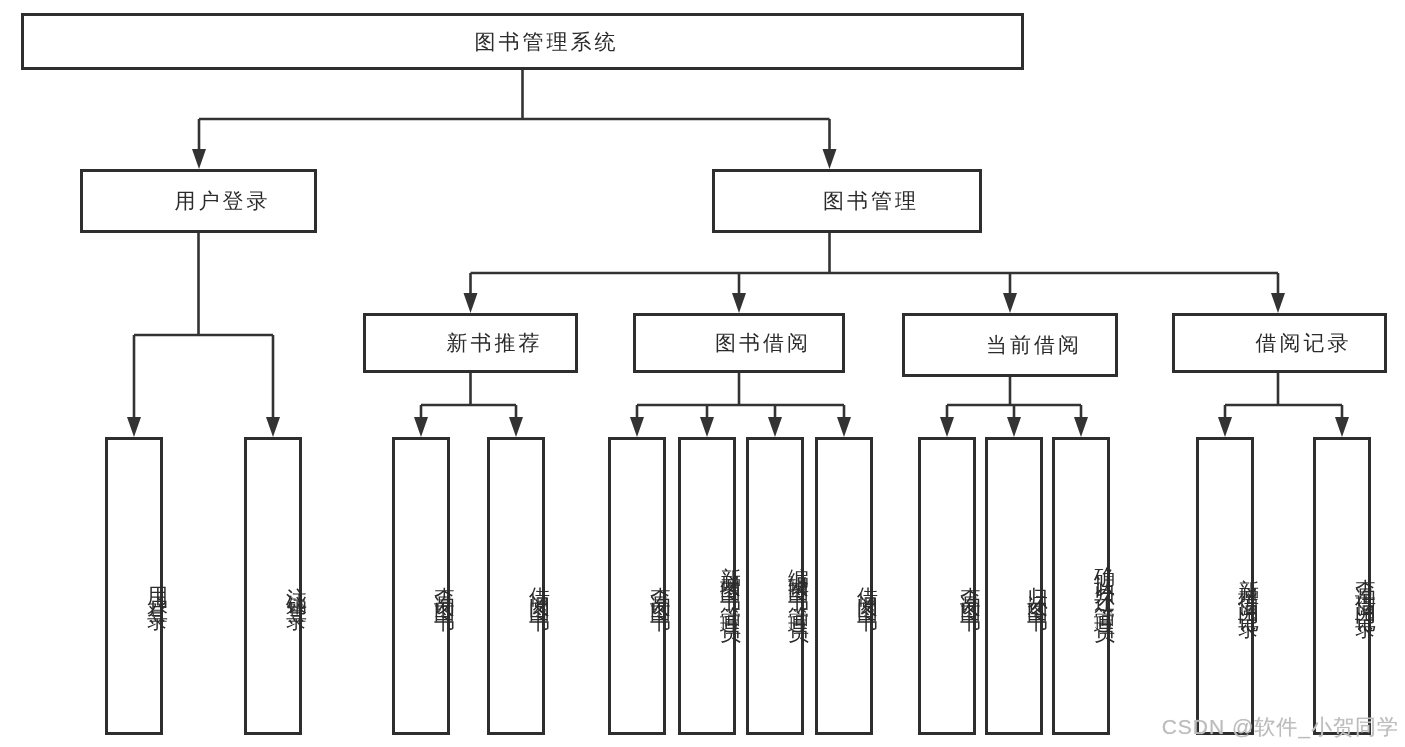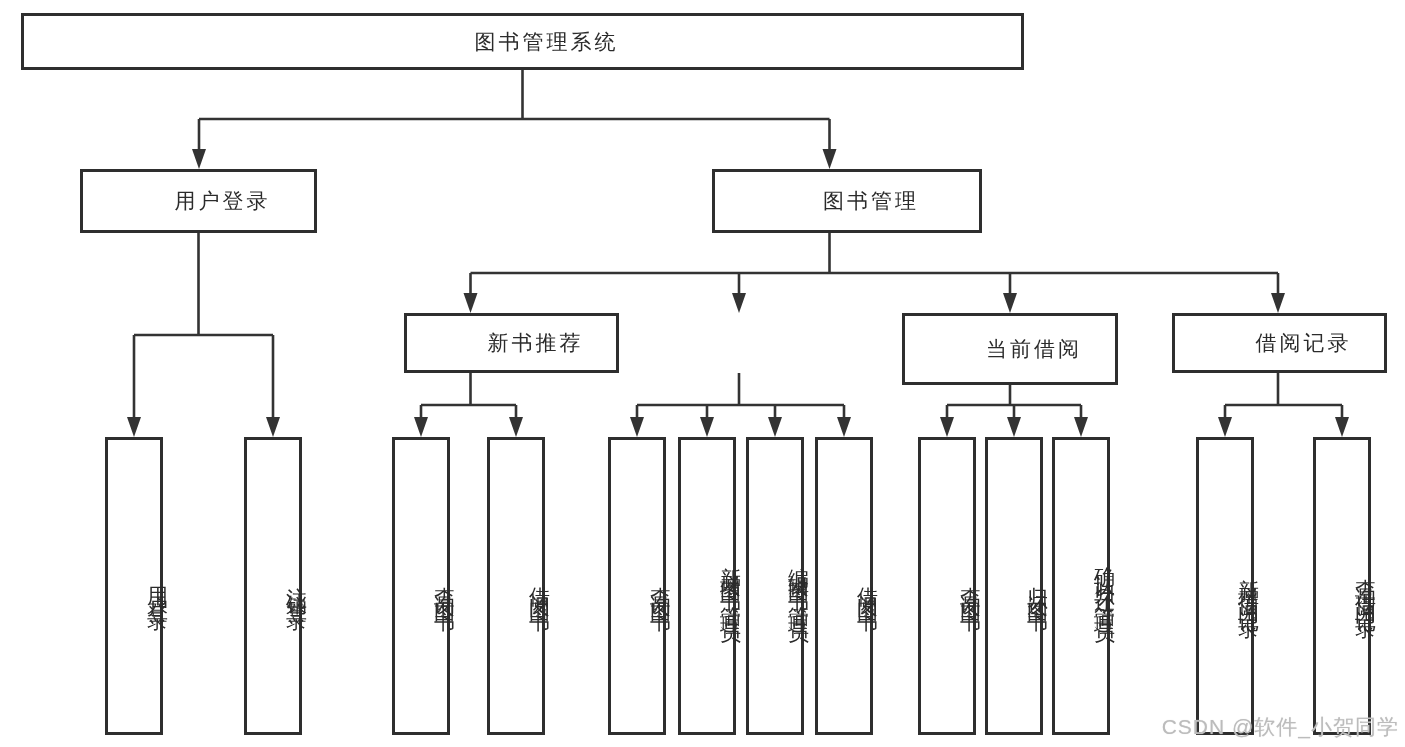--- a/index.html
+++ b/index.html
@@ -115,22 +115,23 @@
       <polygon points="1218,417 1232,417 1225,437"></polygon>
       <polygon points="1335,417 1349,417 1342,437"></polygon>
     </g>
   </svg>
 
   <div class="node" style="left:21px; top:13px; width:1003px; height:57px;">图书管理系统</div>
 
   <div class="node" style="left:80px; top:169px; width:237px; height:64px;">用户登录</div>
   <div class="node" style="left:712px; top:169px; width:270px; height:64px;">图书管理</div>
 
-  <div class="node" style="left:363px; top:313px; width:215px; height:60px;margin-left:41px;">新书推荐</div>
-  <div class="node" style="left:902px; top:313px; width:216px; height:72px;">当前借阅</div>
+  <div class="node" style="left:363px; top:313px; width:215px; height:60px;">新书推荐</div>
+  <div class="node" style="left:633px; top:313px; width:212px; height:60px;">图书借阅</div>
+  <div class="node" style="left:902px; top:313px; width:216px; height:64px;">当前借阅</div>
   <div class="node" style="left:1172px; top:313px; width:215px; height:60px;">借阅记录</div>
 
   <div class="node leaf" style="left:105px; top:437px; width:58px; height:298px;">
     <span class="vtext">用户登录</span>
   </div>
   <div class="node leaf" style="left:244px; top:437px; width:58px; height:298px;">
     <span class="vtext">注销登录</span>
   </div>
 
   <div class="node leaf" style="left:392px; top:437px; width:58px; height:298px;">

